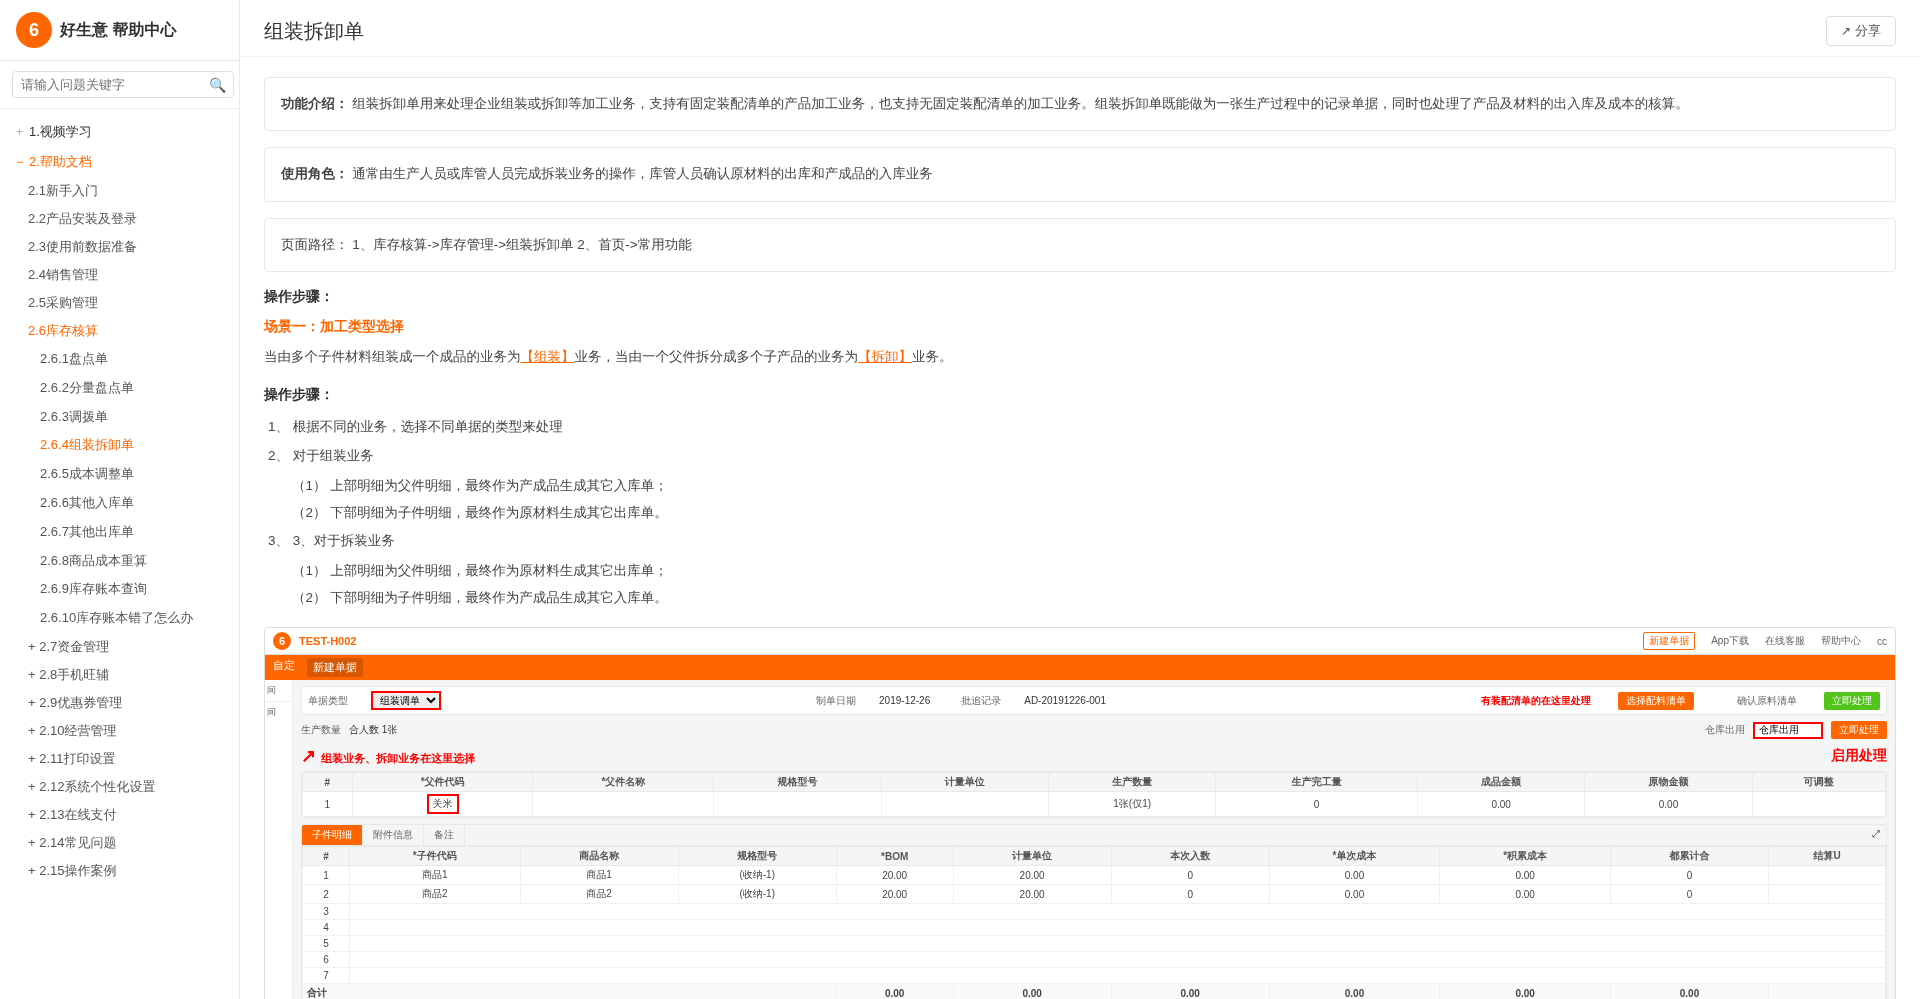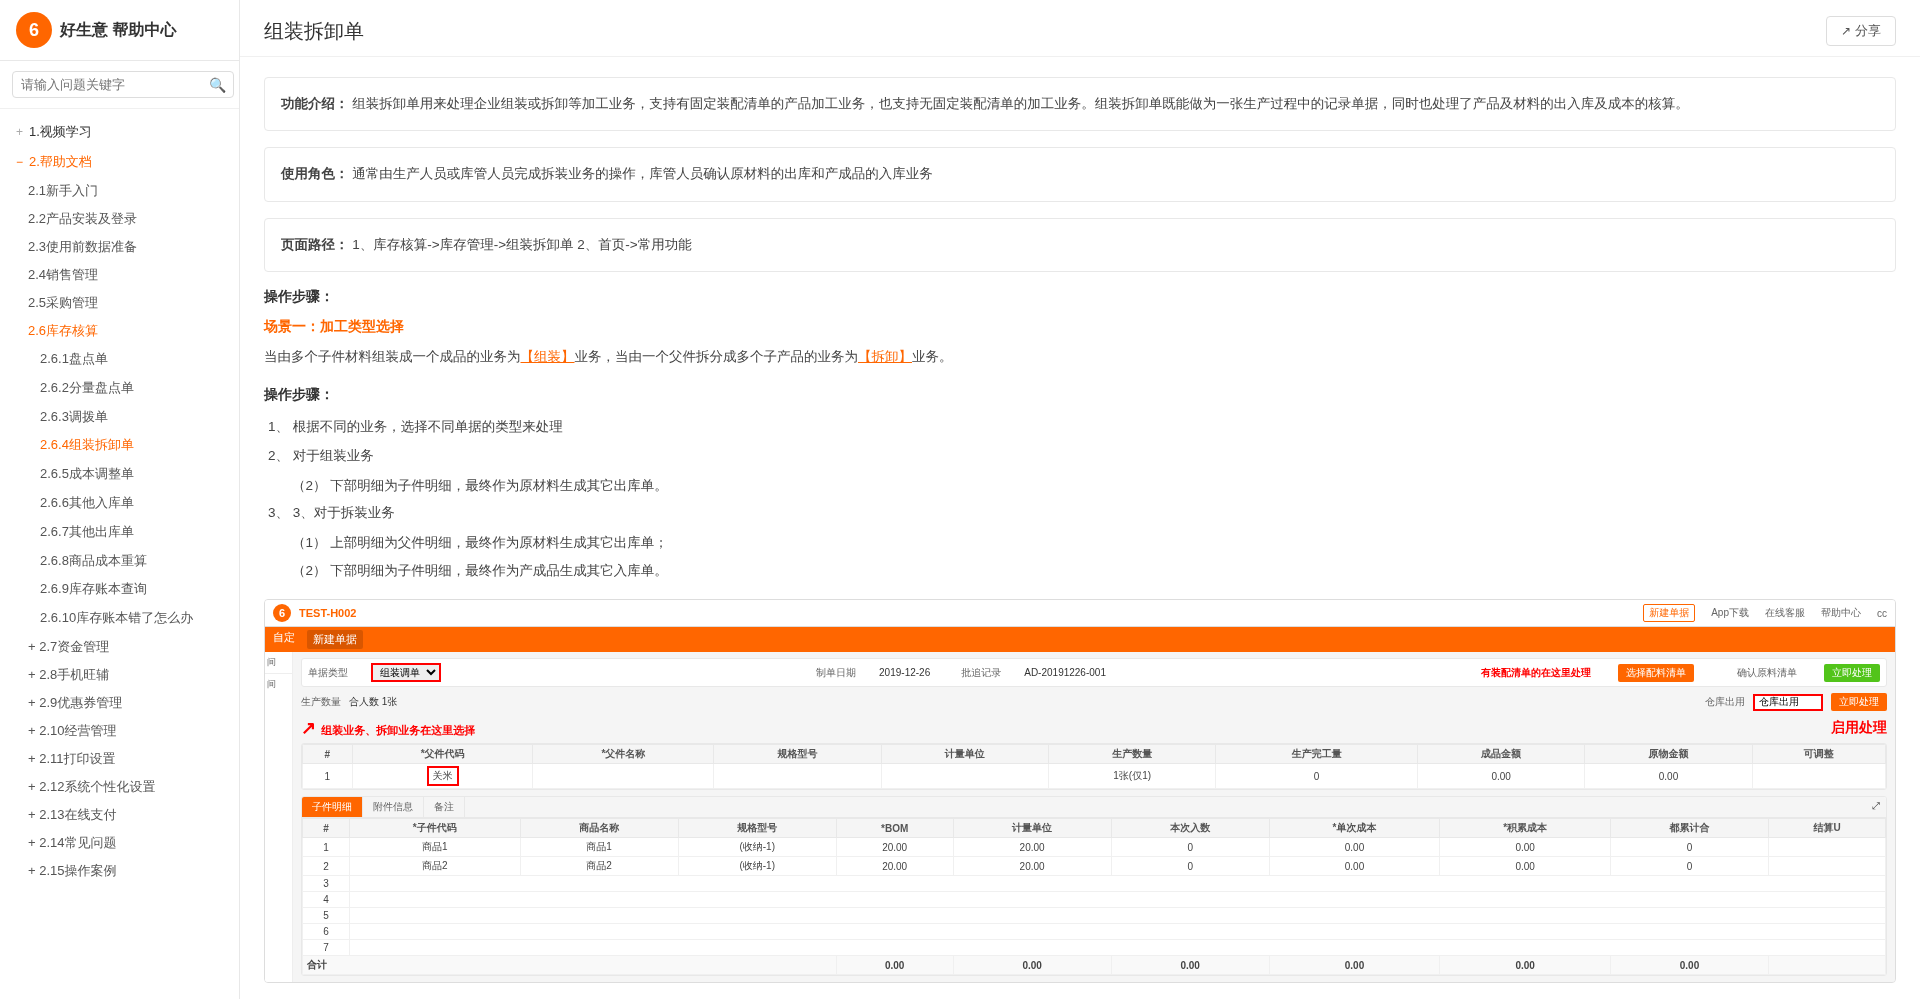--- a/index.html
+++ b/index.html
@@ -425,21 +425,21 @@
       <span style="font-weight:bold">功能介绍：</span>
       <span>组装拆卸单用来处理企业组装或拆卸等加工业务，支持有固定装配清单的产品加工业务，也支持无固定装配清单的加工业务。组装拆卸单既能做为一张生产过程中的记录单据，同时也处理了产品及材料的出入库及成本的核算。</span>
     </div>
 
     <div class="info-box">
       <span style="font-weight:bold">使用角色：</span>
       <span>通常由生产人员或库管人员完成拆装业务的操作，库管人员确认原材料的出库和产成品的入库业务</span>
     </div>
 
     <div class="info-box">
-      <span style="font-weight:bold">页面路径：</span>
+      <span style="font-weight:normal">页面路径：</span>
       <span>1、库存核算-&gt;库存管理-&gt;组装拆卸单 2、首页-&gt;常用功能</span>
     </div>
 
     <div class="section-title">操作步骤：</div>
 
     <div class="sub-title">场景一：加工类型选择</div>
 
     <p class="content-text">
       当由多个子件材料组装成一个成品的业务为<span class="link">【组装】</span>业务，当由一个父件拆分成多个子产品的业务为<span class="link">【拆卸】</span>业务。
     </p>
@@ -449,20 +449,24 @@
     <div class="step-item">
       <span>1、</span>
       <span>根据不同的业务，选择不同单据的类型来处理</span>
     </div>
 
     <div class="step-item">
       <span>2、</span>
       <span>对于组装业务</span>
     </div>
 
+    <div class="sub-step">
+      <span>（1）</span>
+      <span>上部明细为父件明细，最终作为产成品生成其它入库单；</span>
+    </div>
     <div class="sub-step">
       <span>（2）</span>
       <span>下部明细为子件明细，最终作为原材料生成其它出库单。</span>
     </div>
 
     <div class="step-item">
       <span>3、</span>
       <span>3、对于拆装业务</span>
     </div>
 

